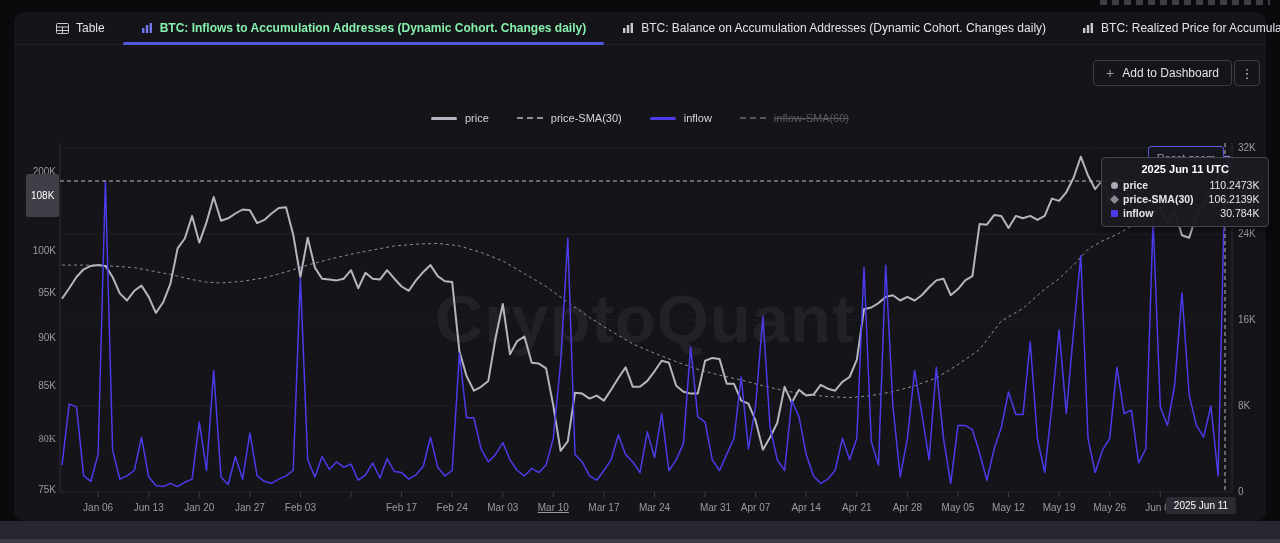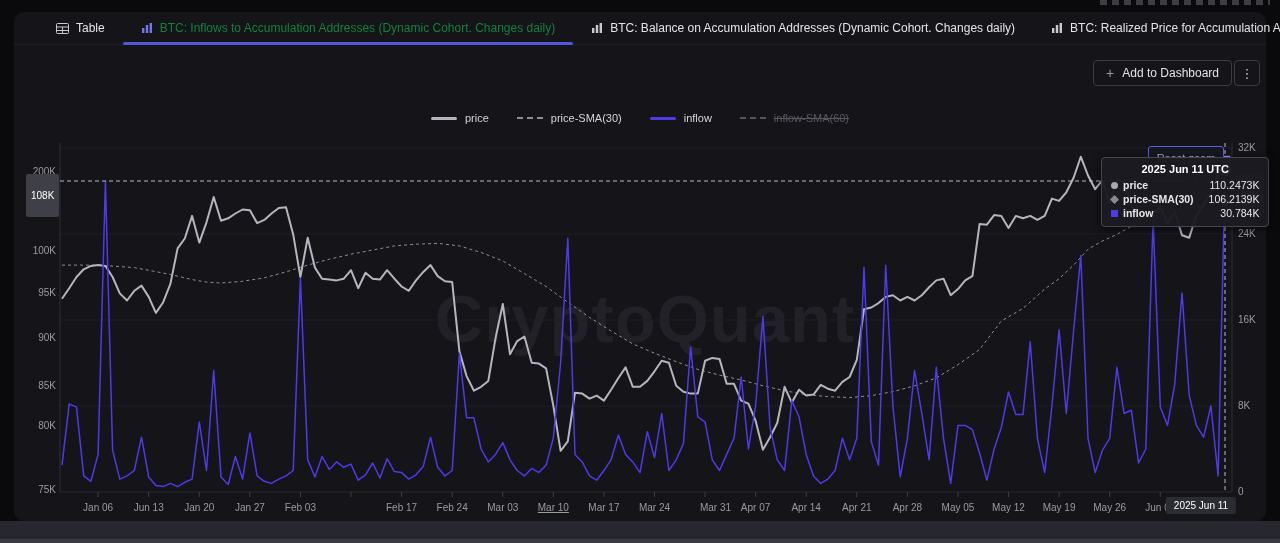--- a/index.html
+++ b/index.html
@@ -14,21 +14,21 @@
     background:repeating-linear-gradient(90deg,#676773 0 7px,transparent 7px 12px); }
 
   .panel { position:absolute; left:14px; top:12px; width:1252px; height:509px; background:#141419; border-radius:10px; }
 
   
   .tabbar { position:absolute; left:0; top:0; right:0; height:33px; display:flex; align-items:stretch;
     padding-left:24px; border-bottom:1px solid #1f1f26; }
   .tab { position:relative; display:flex; align-items:center; gap:7px; padding:0 18px; font-size:12px;
     color:#e4e4e8; white-space:nowrap; cursor:pointer; }
   .tab .ticon { display:flex; align-items:center; }
-  .tab.active { color:#15803d; font-weight:normal; }
+  .tab.active { color:#86efac; font-weight:bold; }
   .tab.active .underline { position:absolute; left:0; right:0; bottom:-1px; height:3px; background:#5157d8; border-radius:2px; }
   .tab-sep { width:1px; height:16px; background:#2c2c35; align-self:center; }
 
   
   .btn-add { position:absolute; top:48px; right:34px; height:26px; display:flex; align-items:center; gap:8px;
     padding:0 12px; border:1px solid #3c3c45; border-radius:4px; font-size:12px; color:#e2e2e6; cursor:pointer; }
   .btn-add .plus { color:#9a9aa2; font-size:14px; }
   .btn-kebab { position:absolute; top:48px; right:6px; width:26px; height:26px; border:1px solid #3c3c45;
     border-radius:4px; color:#c7c7ce; font-size:13px; display:flex; align-items:center; justify-content:center; cursor:pointer; }
 
@@ -218,21 +218,21 @@
       <div class="ax-label ax-x" style="left:982.5px; top:502px;">May 12</div>
       <div class="ax-label ax-x" style="left:1033.1px; top:502px;">May 19</div>
       <div class="ax-label ax-x" style="left:1083.7px; top:502px;">May 26</div>
       <div class="ax-label ax-x" style="left:1134.3px; top:502px;">Jun 02</div>
       <div class="ax-label ax-left" style="left:22px; top:165.7px;">200K</div>
       <div class="ax-label ax-left" style="left:22px; top:204.3px;">105K</div>
       <div class="ax-label ax-left" style="left:22px; top:244.8px;">100K</div>
       <div class="ax-label ax-left" style="left:22px; top:287.4px;">95K</div>
       <div class="ax-label ax-left" style="left:22px; top:332.3px;">90K</div>
       <div class="ax-label ax-left" style="left:22px; top:379.8px;">85K</div>
-      <div class="ax-label ax-left" style="left:22px; top:420px;">80K</div>
+      <div class="ax-label ax-left" style="left:22px; top:433px;font-family:Liberation Serif, serif;">80K</div>
       <div class="ax-label ax-left" style="left:22px; top:483.7px;">75K</div>
       <div class="ax-label " style="left:1238px; top:142.0px;">32K</div>
       <div class="ax-label " style="left:1238px; top:228.0px;">24K</div>
       <div class="ax-label " style="left:1238px; top:314.0px;">16K</div>
       <div class="ax-label " style="left:1238px; top:400.0px;">8K</div>
       <div class="ax-label " style="left:1238px; top:486.0px;">0</div>
     </div>
 
   <div class="pointer-badge" style="left:26px; top:174px;">108K</div>
   <div class="pointer-badge" style="left:1236px; top:174px;">28K</div>

